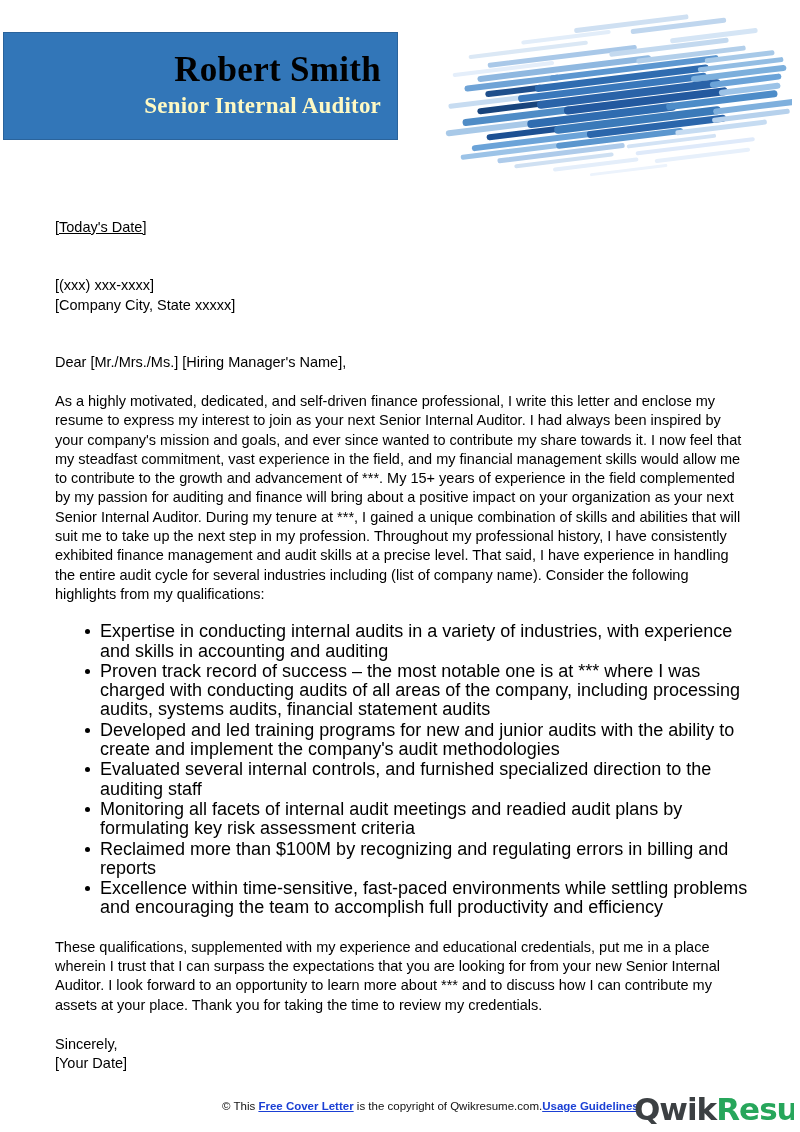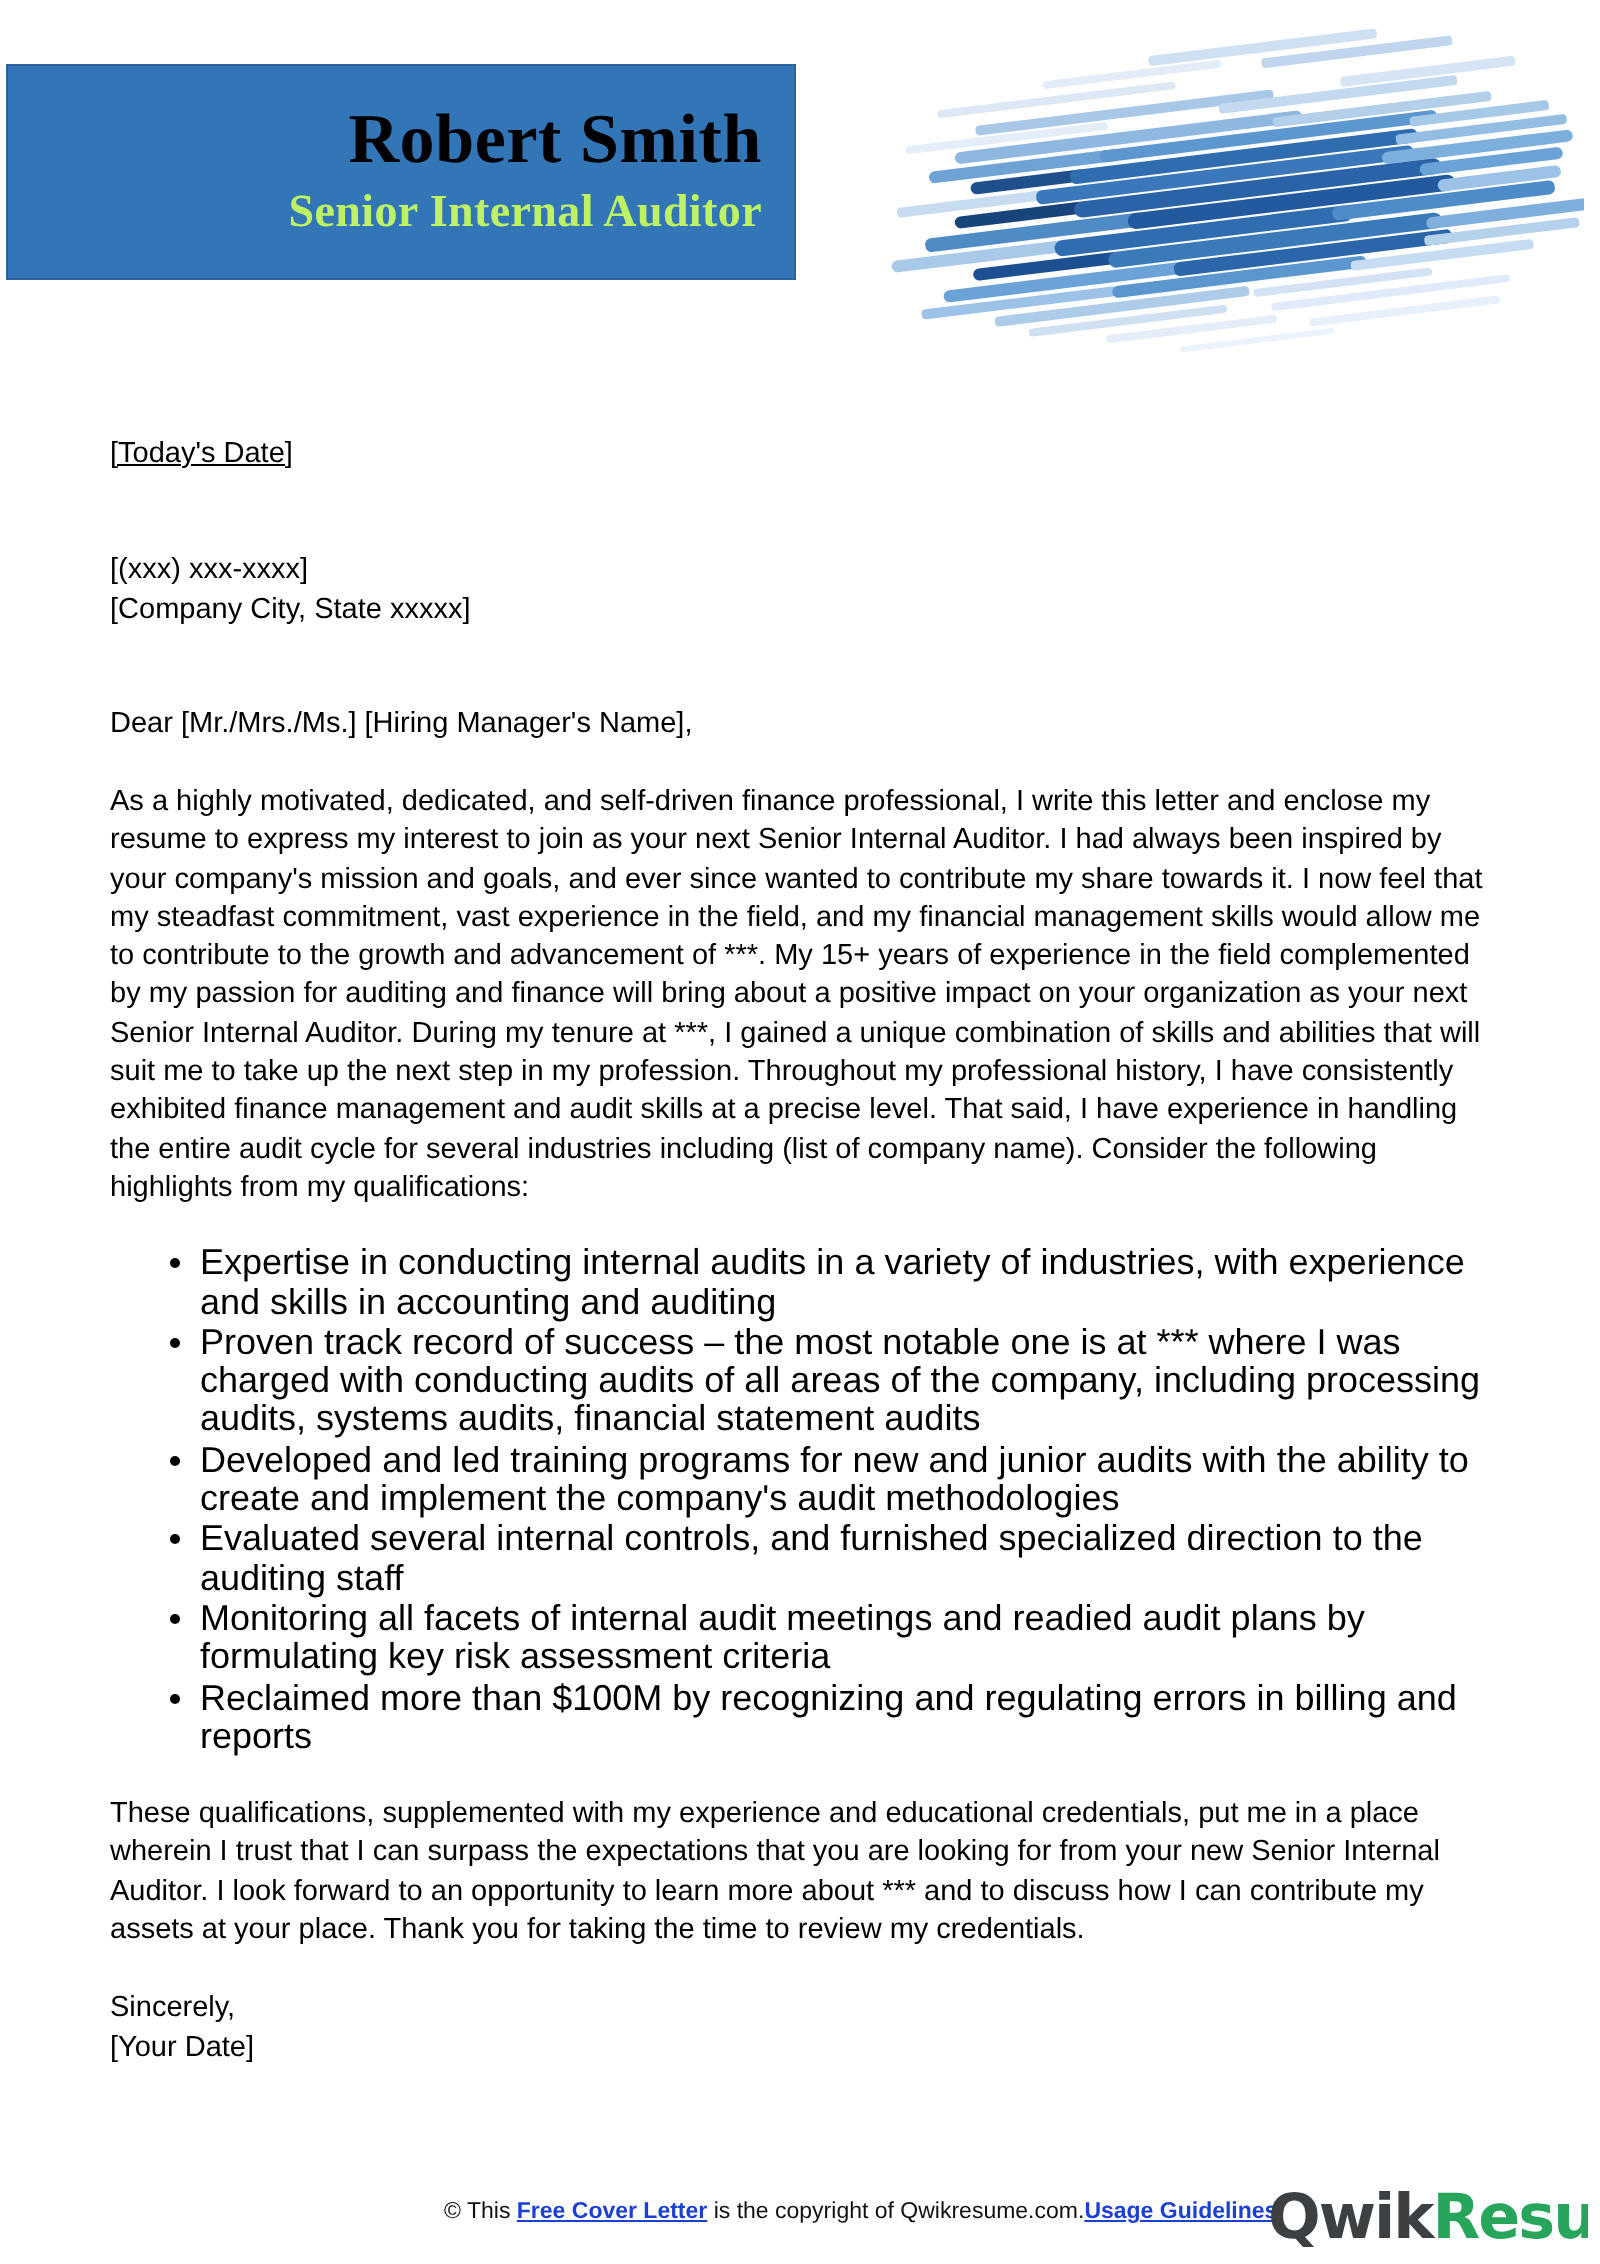--- a/index.html
+++ b/index.html
@@ -46,21 +46,21 @@
     font-weight: bold;
     color: #000000;
     line-height: 1.06;
     letter-spacing: 0.3px;
     white-space: nowrap;
   }
   #name-box .job-title {
     font-family: "Liberation Serif", serif;
     font-size: 23px;
     font-weight: bold;
-    color: #bef264;
+    color: #fef9c3;
     line-height: 1.35;
     letter-spacing: 0.2px;
     white-space: nowrap;
     margin-top: 2px;
     margin-left: 25px;
   }
 
   
   #header-graphic {
     position: absolute;
@@ -259,20 +259,21 @@
 
   <p class="para">As a highly motivated, dedicated, and self-driven finance professional, I write this letter and enclose my resume to express my interest to join as your next Senior Internal Auditor. I had always been inspired by your company's mission and goals, and ever since wanted to contribute my share towards it. I now feel that my steadfast commitment, vast experience in the field, and my financial management skills would allow me to contribute to the growth and advancement of ***. My 15+ years of experience in the field complemented by my passion for auditing and finance will bring about a positive impact on your organization as your next Senior Internal Auditor. During my tenure at ***, I gained a unique combination of skills and abilities that will suit me to take up the next step in my profession. Throughout my professional history, I have consistently exhibited finance management and audit skills at a precise level. That said, I have experience in handling the entire audit cycle for several industries including (list of company name). Consider the following highlights from my qualifications:</p>
 
   <ul class="highlights">
     <li><span class="bullet-dot"></span><span>Expertise in conducting internal audits in a variety of industries, with experience and skills in accounting and auditing</span></li>
     <li><span class="bullet-dot"></span><span>Proven track record of success – the most notable one is at *** where I was charged with conducting audits of all areas of the company, including processing audits, systems audits, financial statement audits</span></li>
     <li><span class="bullet-dot"></span><span>Developed and led training programs for new and junior audits with the ability to create and implement the company's audit methodologies</span></li>
     <li><span class="bullet-dot"></span><span>Evaluated several internal controls, and furnished specialized direction to the auditing staff</span></li>
     <li><span class="bullet-dot"></span><span>Monitoring all facets of internal audit meetings and readied audit plans by formulating key risk assessment criteria</span></li>
     <li><span class="bullet-dot"></span><span>Reclaimed more than $100M by recognizing and regulating errors in billing and reports</span></li>
+    <li><span class="bullet-dot"></span><span>Excellence within time-sensitive, fast-paced environments while settling problems and encouraging the team to accomplish full productivity and efficiency</span></li>
   </ul>
 
   <p class="para closing-para">These qualifications, supplemented with my experience and educational credentials, put me in a place wherein I trust that I can surpass the expectations that you are looking for from your new Senior Internal Auditor. I look forward to an opportunity to learn more about *** and to discuss how I can contribute my assets at your place. Thank you for taking the time to review my credentials.</p>
 
   <div class="signoff">
     <div>Sincerely,</div>
     <div>[Your Date]</div>
   </div>
 
 </div>

